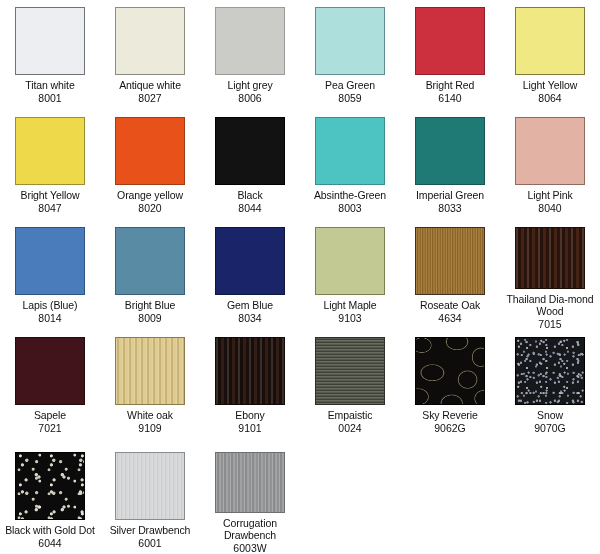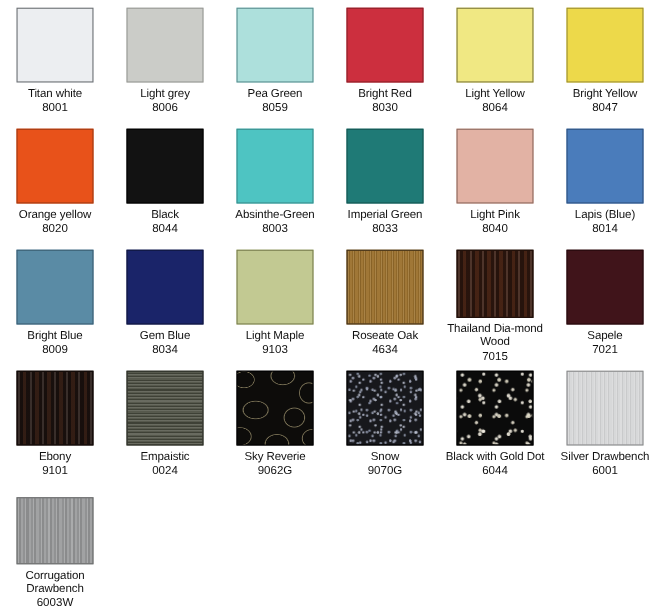--- a/index.html
+++ b/index.html
@@ -203,33 +203,38 @@
 </head>
 <body>
 
 <div id="swatch-grid">
     <div class="swatch-cell">
       <div class="swatch-chip " style="background: rgb(236, 238, 241); border: 1px solid rgb(111, 114, 118);"></div>
       <div class="swatch-label">Titan white</div>
       <div class="swatch-code">8001</div>
     </div>
     <div class="swatch-cell">
+      <div class="swatch-chip " style="background: rgb(236, 234, 219); border: 1px solid rgb(142, 140, 126);"></div>
+      <div class="swatch-label">Antique white</div>
+      <div class="swatch-code">8027</div>
+    </div>
+    <div class="swatch-cell">
       <div class="swatch-chip " style="background: rgb(203, 204, 200); border: 1px solid rgb(154, 155, 152);"></div>
       <div class="swatch-label">Light grey</div>
       <div class="swatch-code">8006</div>
     </div>
     <div class="swatch-cell">
       <div class="swatch-chip " style="background: rgb(173, 224, 220); border: 1px solid rgb(93, 143, 146);"></div>
       <div class="swatch-label">Pea Green</div>
       <div class="swatch-code">8059</div>
     </div>
     <div class="swatch-cell">
       <div class="swatch-chip " style="background: rgb(204, 47, 62); border: 1px solid rgb(141, 32, 41);"></div>
       <div class="swatch-label">Bright Red</div>
-      <div class="swatch-code">8030</div>
+      <div class="swatch-code">6140</div>
     </div>
     <div class="swatch-cell">
       <div class="swatch-chip " style="background: rgb(240, 232, 131); border: 1px solid rgb(127, 122, 58);"></div>
       <div class="swatch-label">Light Yellow</div>
       <div class="swatch-code">8064</div>
     </div>
     <div class="swatch-cell">
       <div class="swatch-chip " style="background: rgb(237, 217, 74); border: 1px solid rgb(155, 143, 52);"></div>
       <div class="swatch-label">Bright Yellow</div>
       <div class="swatch-code">8047</div>
@@ -288,20 +293,25 @@
       <div class="swatch-chip tex-vgrain-dark" style="background: rgb(58, 29, 18); border: 1px solid rgb(29, 14, 8);"></div>
       <div class="swatch-label">Thailand Dia-mond  Wood</div>
       <div class="swatch-code">7015</div>
     </div>
     <div class="swatch-cell">
       <div class="swatch-chip " style="background: rgb(64, 20, 26); border: 1px solid rgb(38, 9, 13);"></div>
       <div class="swatch-label">Sapele</div>
       <div class="swatch-code">7021</div>
     </div>
     <div class="swatch-cell">
+      <div class="swatch-chip tex-vgrain-soft" style="background: rgb(220, 197, 131); border: 1px solid rgb(139, 122, 76);"></div>
+      <div class="swatch-label">White oak</div>
+      <div class="swatch-code">9109</div>
+    </div>
+    <div class="swatch-cell">
       <div class="swatch-chip tex-vgrain-dark" style="background: rgb(35, 22, 18); border: 1px solid rgb(16, 9, 7);"></div>
       <div class="swatch-label">Ebony</div>
       <div class="swatch-code">9101</div>
     </div>
     <div class="swatch-cell">
       <div class="swatch-chip tex-hgrain" style="background: rgb(76, 79, 66); border: 1px solid rgb(46, 48, 40);"></div>
       <div class="swatch-label">Empaistic</div>
       <div class="swatch-code">0024</div>
     </div>
     <div class="swatch-cell">

